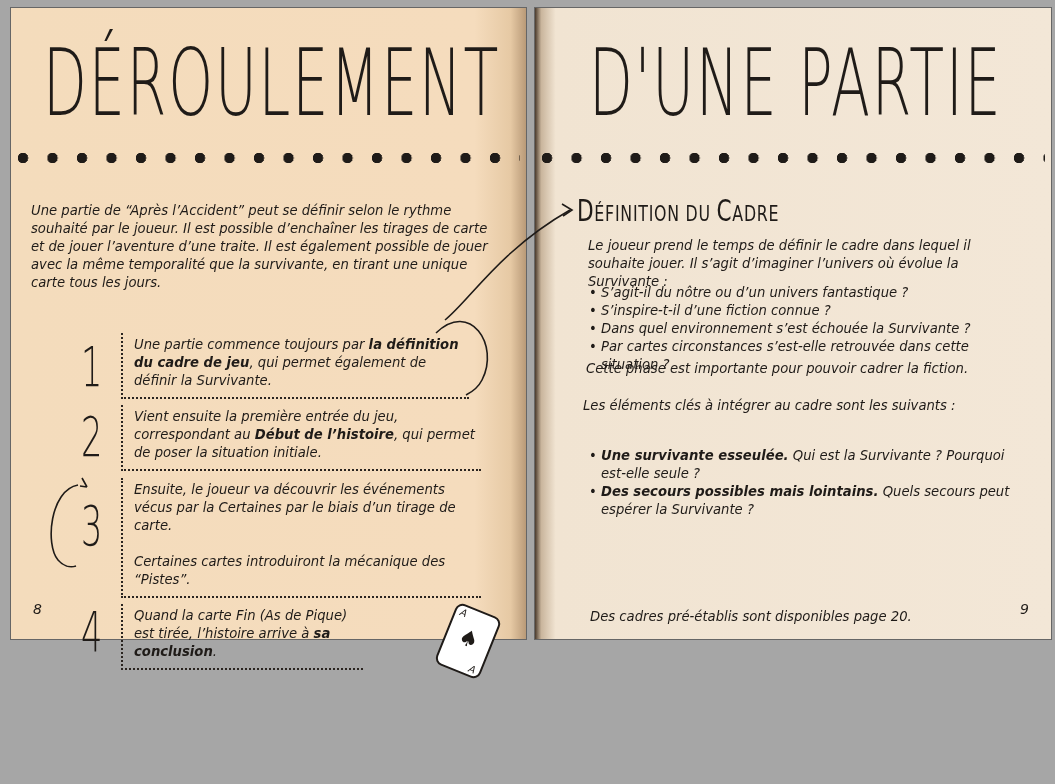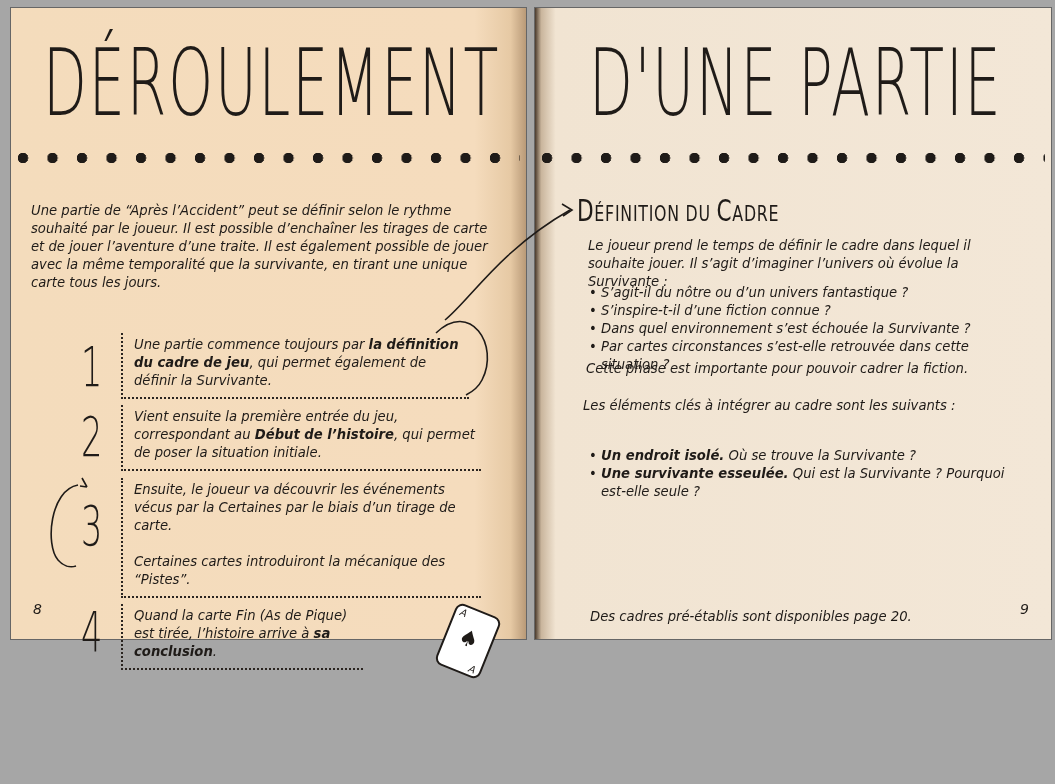--- a/index.html
+++ b/index.html
@@ -88,22 +88,22 @@
     <li>S’agit-il du nôtre ou d’un univers fantastique ?</li>
     <li>S’inspire-t-il d’une fiction connue ?</li>
     <li>Dans quel environnement s’est échouée la Survivante ?</li>
     <li>Par cartes circonstances s’est-elle retrouvée dans cette situation ?</li>
   </ul>
 
   <p class="txt rblock" style="top:344px;margin:8px;">Cette phase est importante pour pouvoir cadrer la fiction.</p>
   <p class="txt rblock" style="top:384px;margin:5px;">Les éléments clés à intégrer au cadre sont les suivants :</p>
 
   <ul class="txt bul rblock" style="top:435px;left:48px;width:430px;">
-    <li><b>Un endroit isolé.</b><span> Où se trouve la Survivante ?</span></li>
     <li><b>Une survivante esseulée.</b><span> Qui est la Survivante ? Pourquoi est-elle seule ?</span></li>
+    <li><b>Des secours possibles mais lointains.</b><span> Quels secours peut espérer la Survivante ?</span></li>
   </ul>
 
   <p class="txt rblock" style="top:588px;margin:12px;">Des cadres pré-établis sont disponibles page 20.</p>
 
   <div class="page-num" style="right:22px;">9</div>
 </div>
 
 <svg class="overlay" viewBox="0 0 1055 784">
   <path d="M445,320 C470,300 500,250 570,210" fill="none" stroke="#1f1b18" stroke-width="1.6"></path>
   <path d="M562,204 L572,210 L563,216" fill="none" stroke="#1f1b18" stroke-width="1.6"></path>

